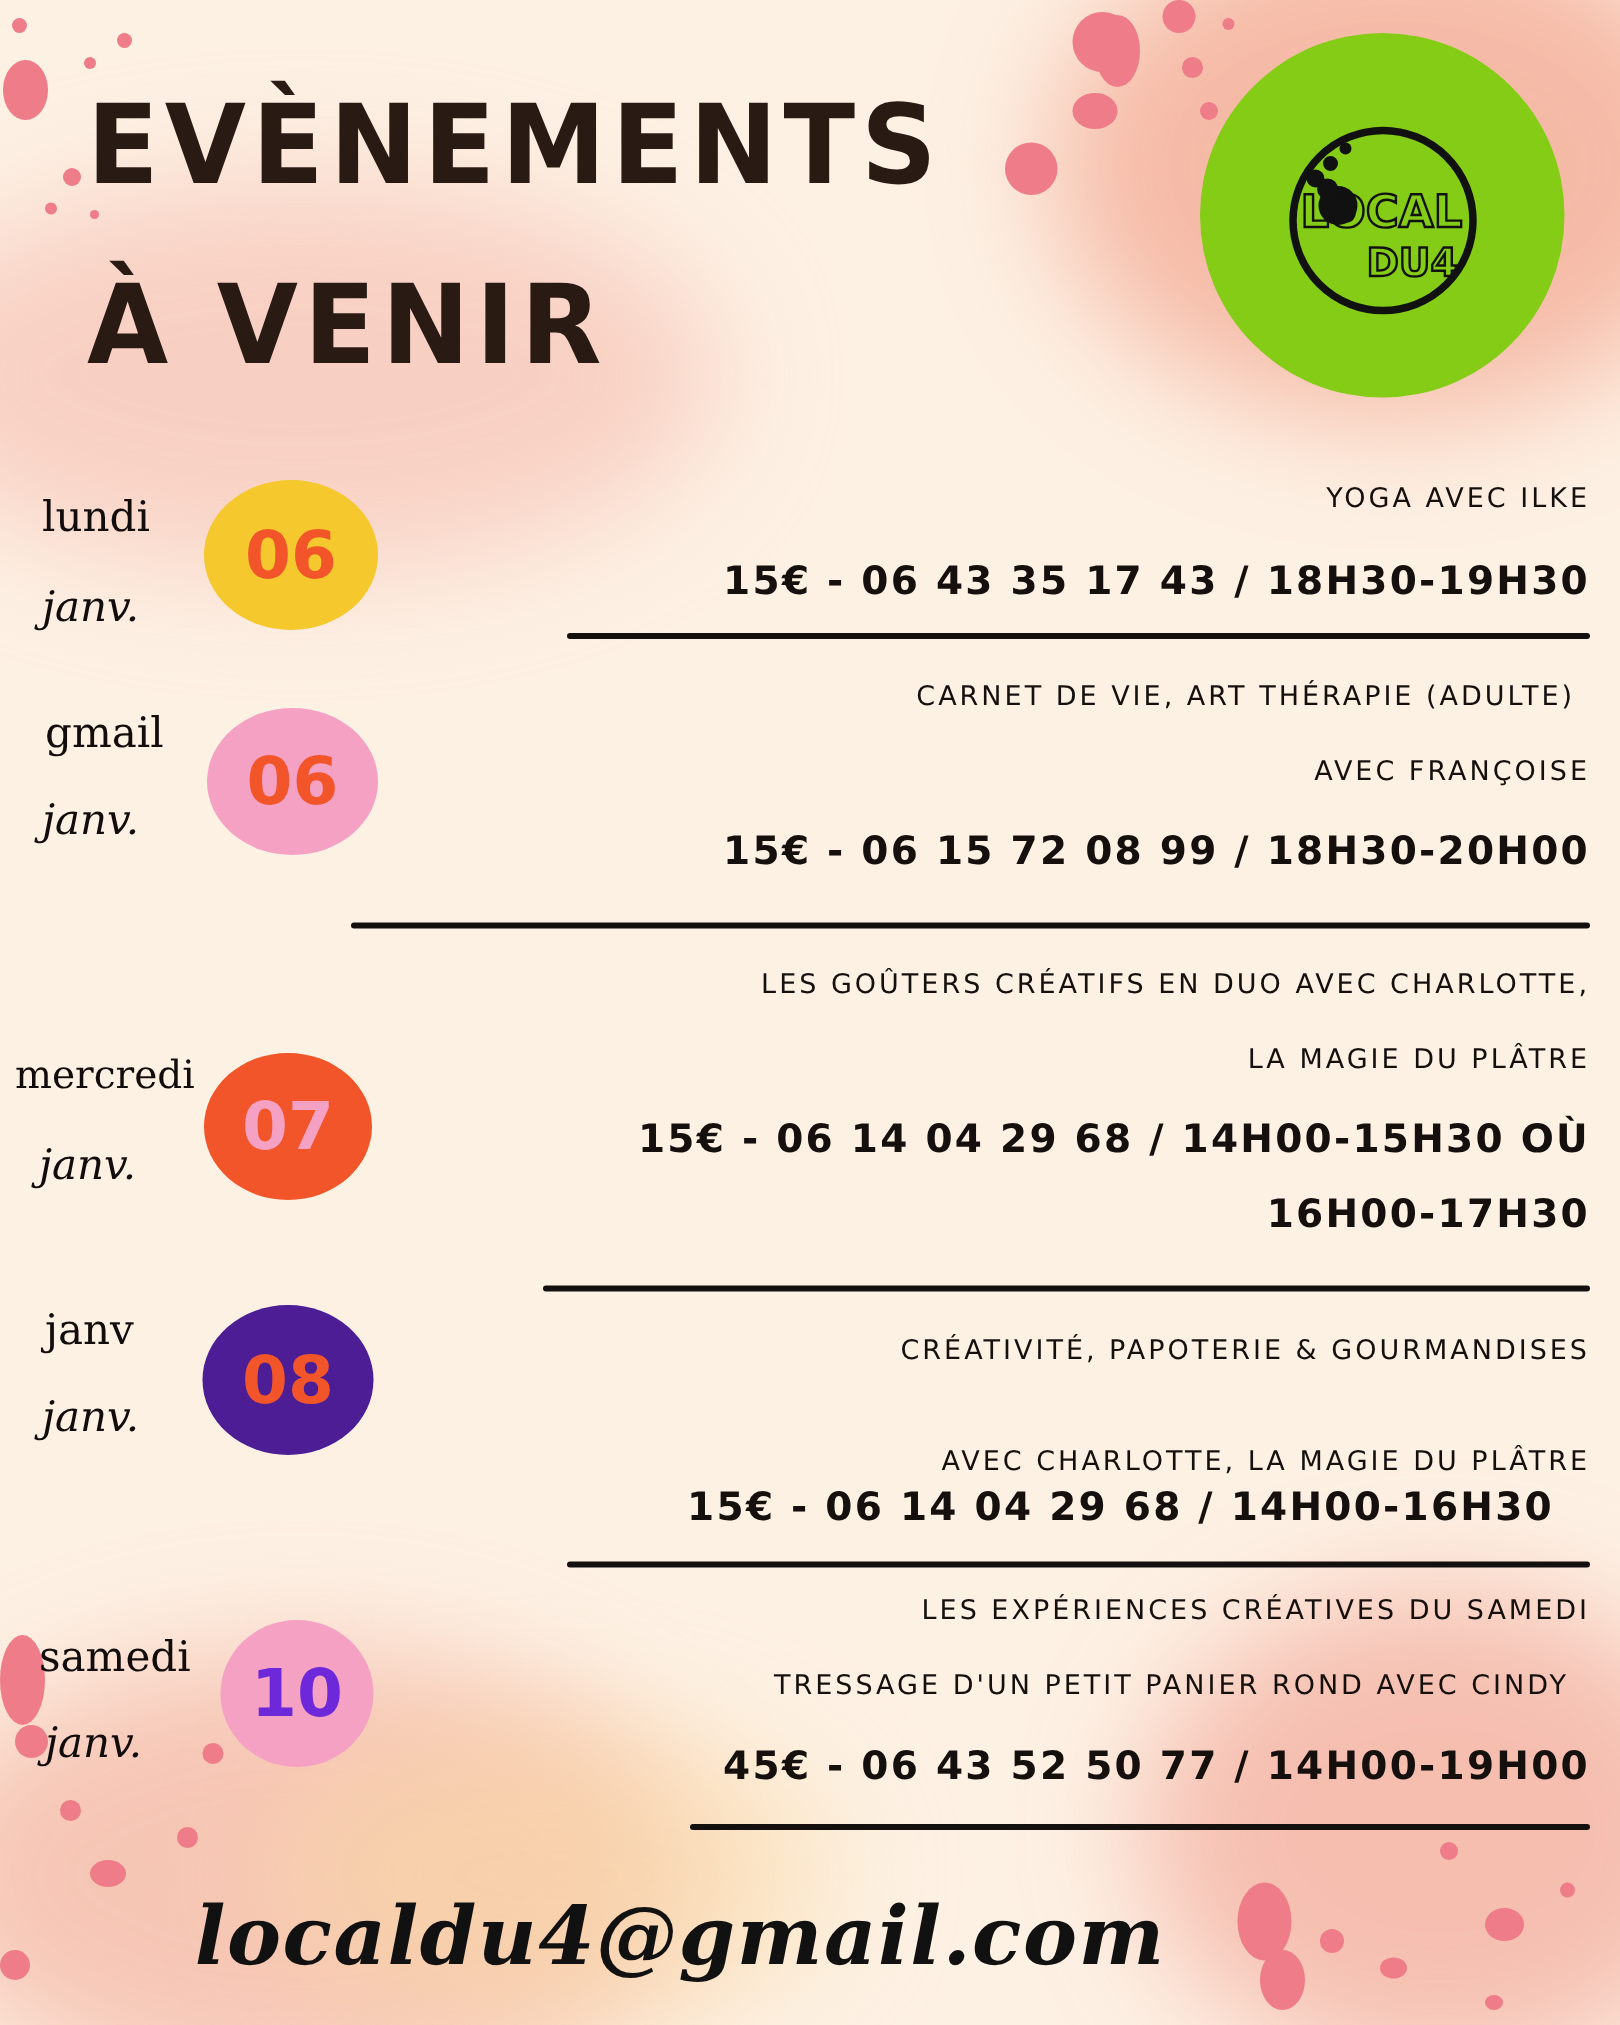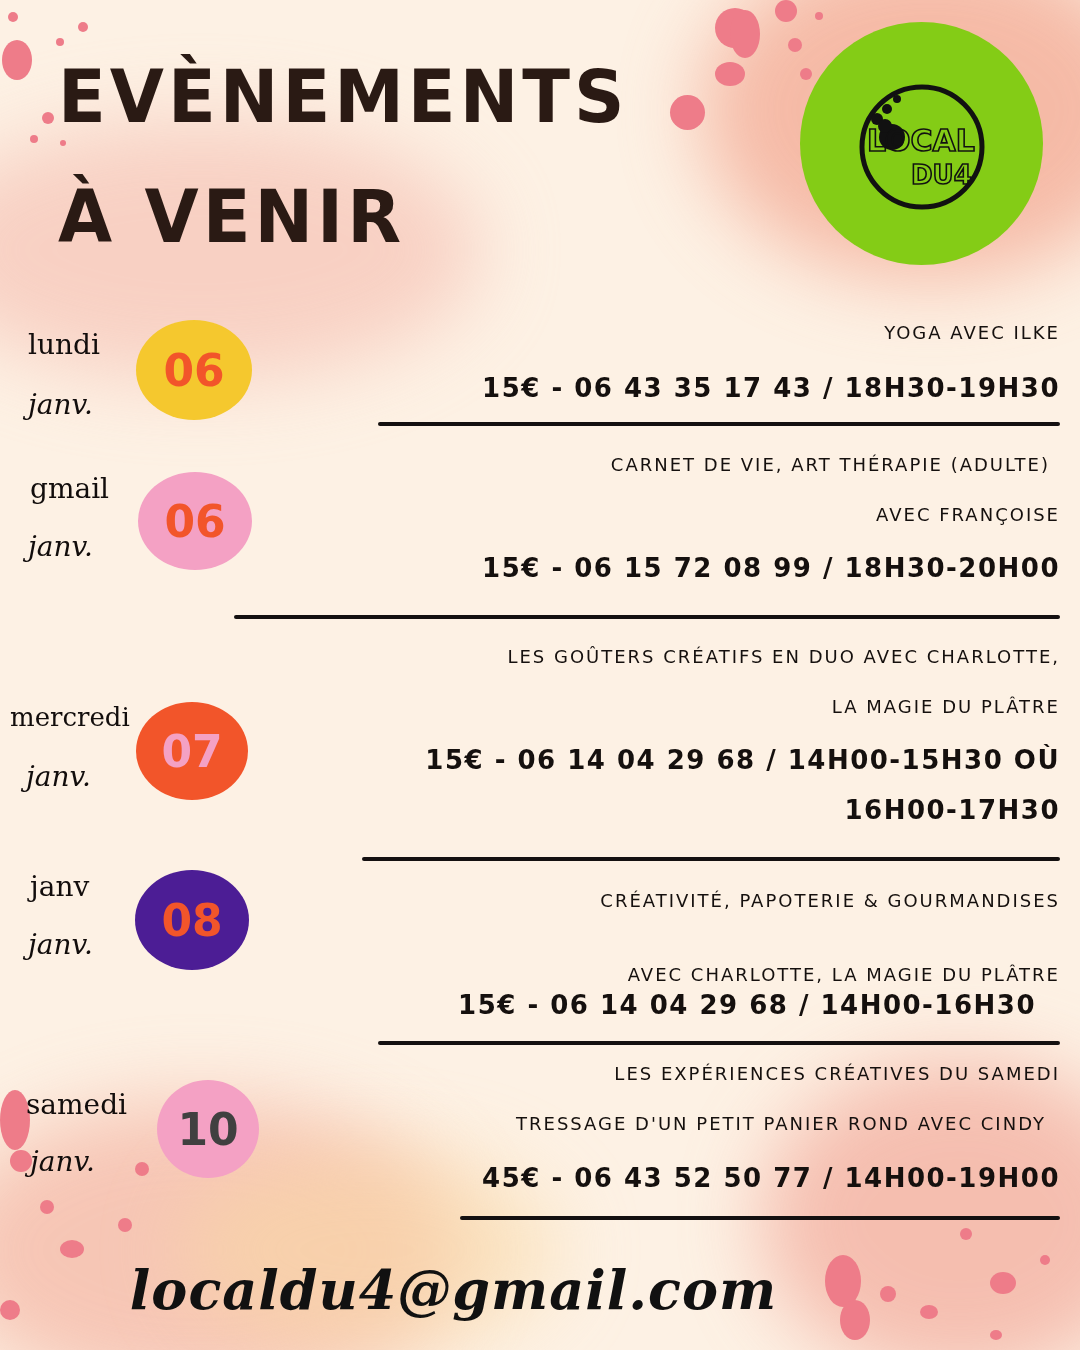--- a/index.html
+++ b/index.html
@@ -160,21 +160,21 @@
   </div>
   <div class="line" style="top:890px;">CRÉATIVITÉ, PAPOTERIE &amp; GOURMANDISES</div>
   <div class="line" style="top:964px;">AVEC CHARLOTTE, LA MAGIE DU PLÂTRE</div>
   <div class="line info" style="top:990px;right:44px;">15€ - 06 14 04 29 68 / 14H00-16H30</div>
   <div class="divider" style="top:1041px;width:682px;"></div>
 </div>
 
 <div>
   <div class="day-label" style="left:26px;top:1088px;">samedi</div>
   <div class="month-label" style="left:30px;top:1145px;">janv.</div>
-  <div class="badge" style="left:157px;top:1080px;width:102px;height:98px;background:#f4a1c4;color:#404040;">
+  <div class="badge" style="left:147px;top:1080px;width:102px;height:98px;background:#f4a1c4;color:#6d28d9;">
     <span>10</span>
   </div>
   <div class="line" style="top:1063px;">LES EXPÉRIENCES CRÉATIVES DU SAMEDI</div>
   <div class="line" style="top:1113px;right:34px;">TRESSAGE D'UN PETIT PANIER ROND AVEC CINDY</div>
   <div class="line info" style="top:1163px;">45€ - 06 43 52 50 77 / 14h00-19h00</div>
   <div class="divider" style="top:1216px;width:600px;"></div>
 </div>
 
 <div class="email">localdu4@gmail.com</div>
 

